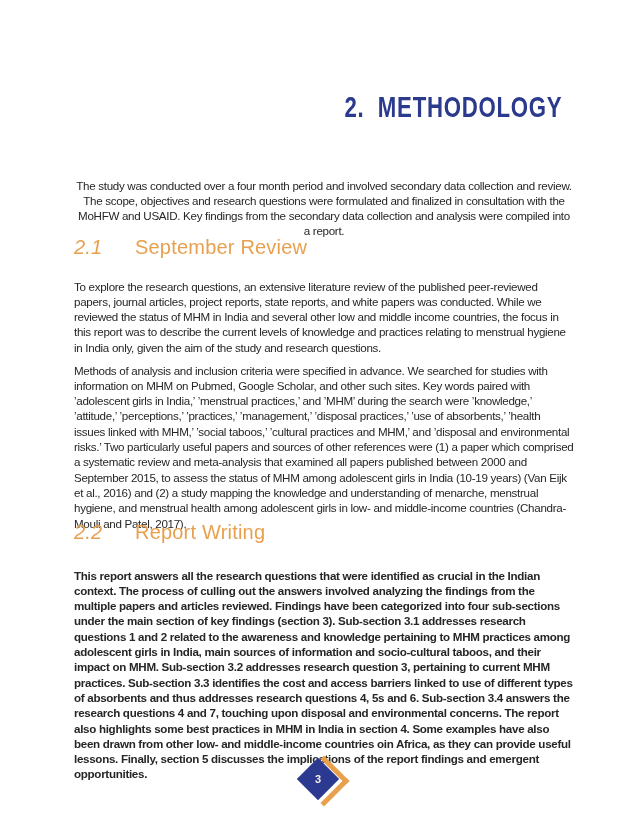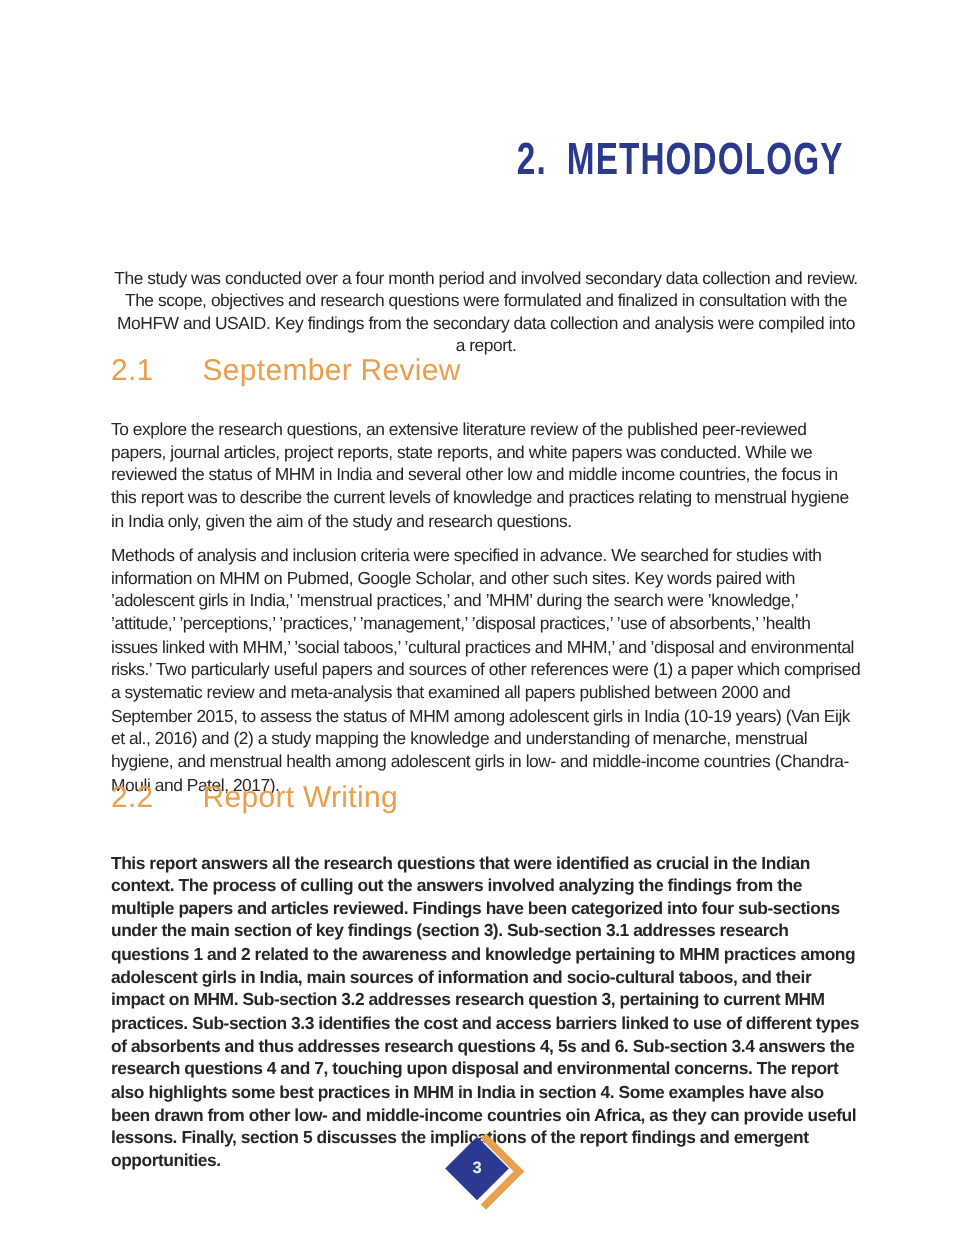--- a/index.html
+++ b/index.html
@@ -51,20 +51,21 @@
     left: 74px;
     color: #e9a04e;
     font-size: 20px;
     font-weight: 400;
     letter-spacing: 0.2px;
     white-space: nowrap;
   }
   .section-heading .sec-num {
     display: inline-block;
     width: 61px;
+    font-style: italic;
   }
   .heading-s1 { top: 236px; }
   .heading-s2 { top: 521px; }
   
   .footer-chevron {
     position: absolute;
     left: 306px;
     top: 763px;
     width: 31px;
     height: 31px;

